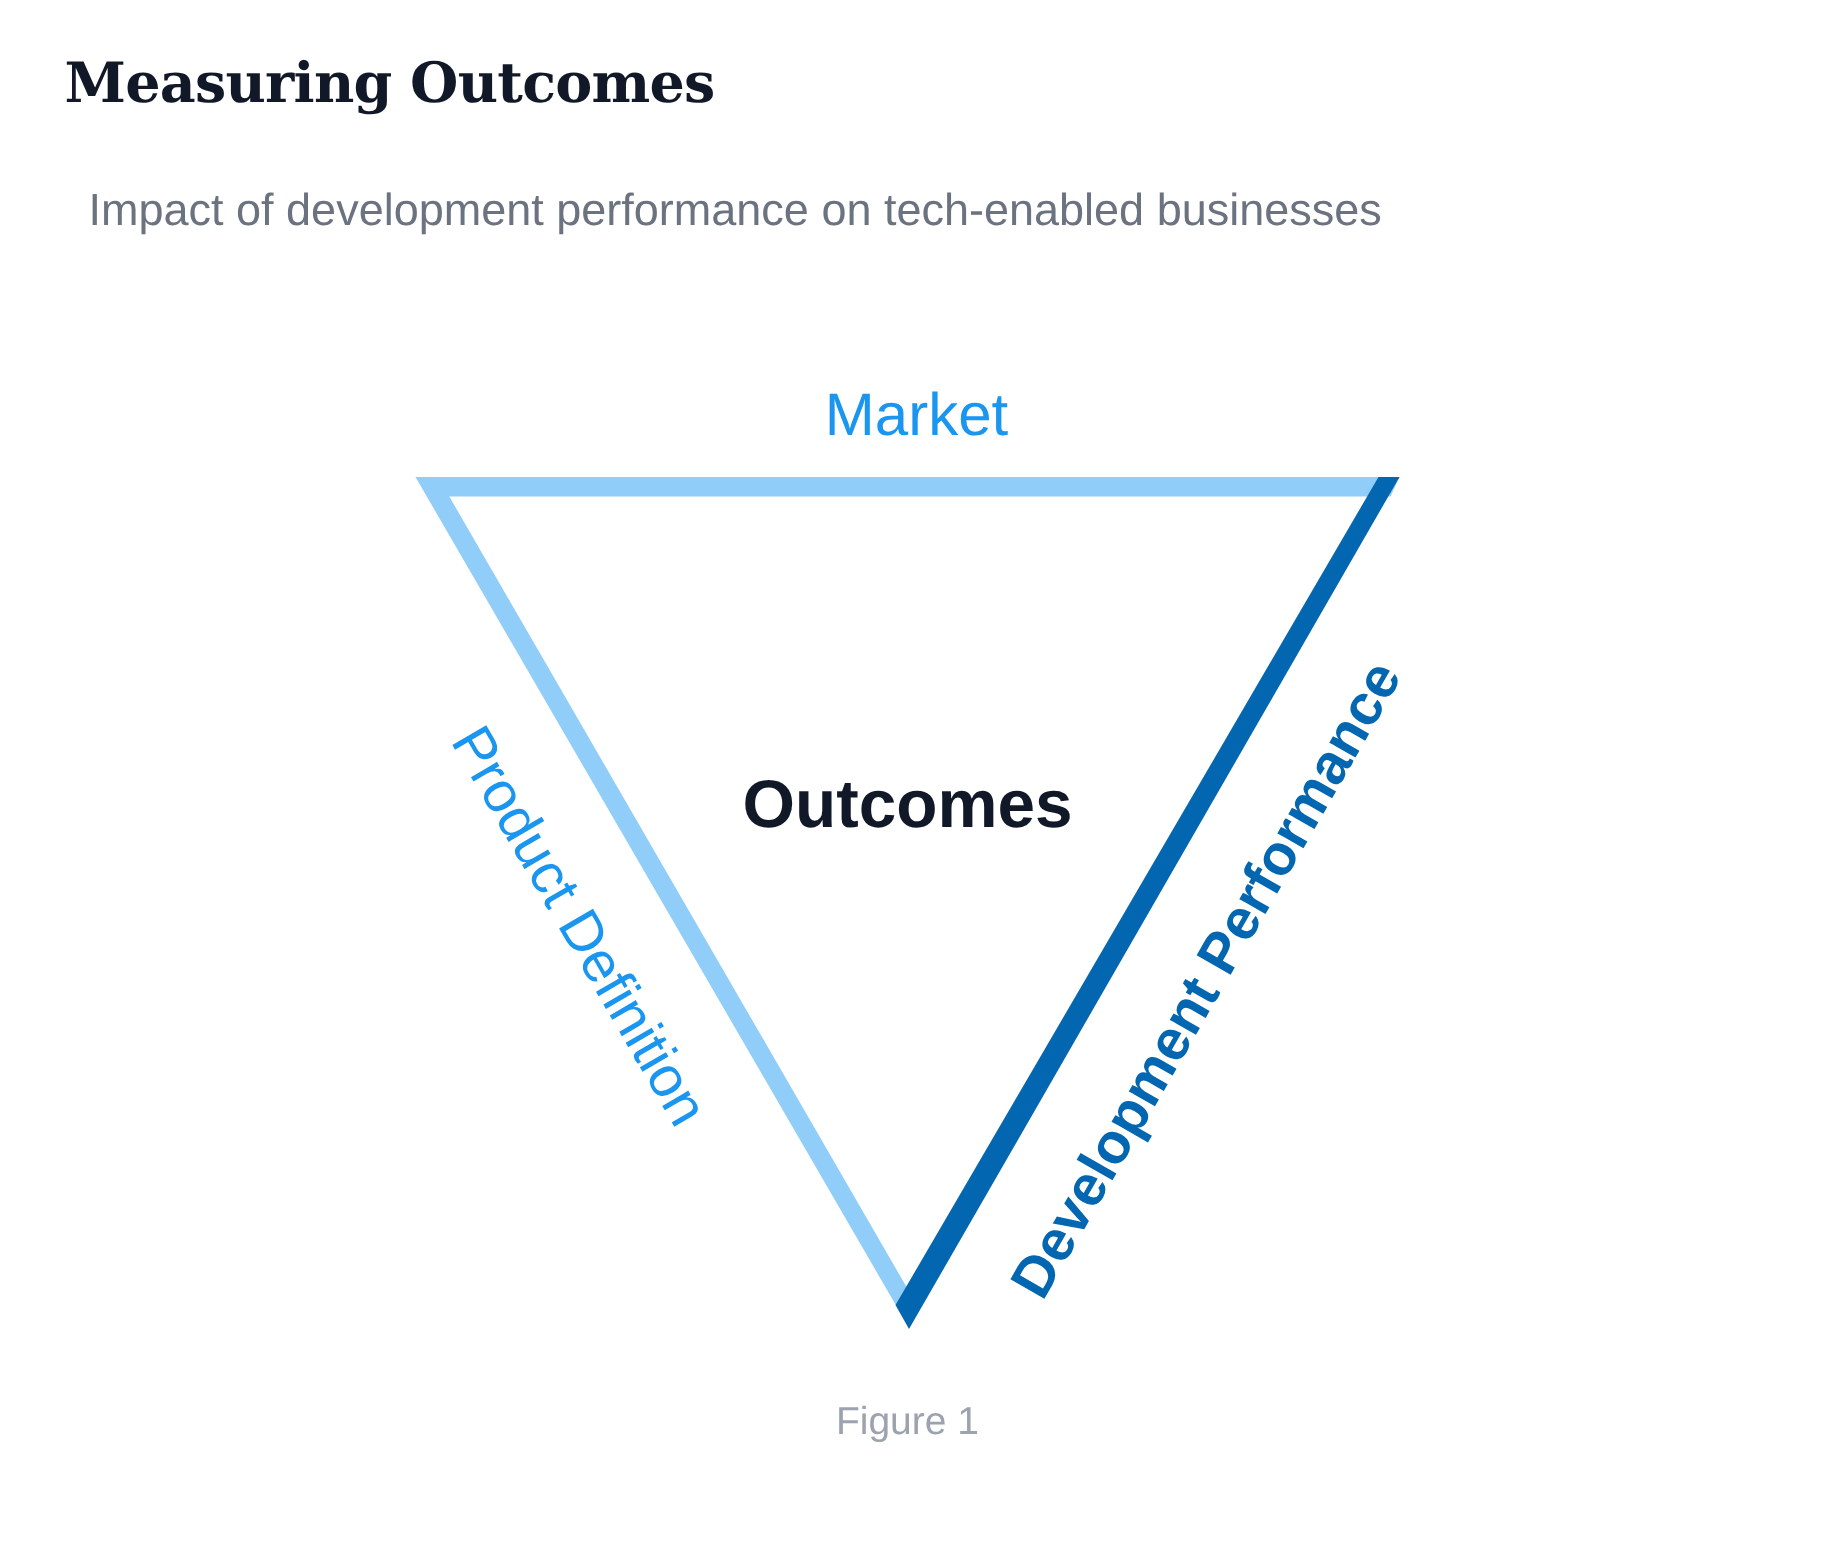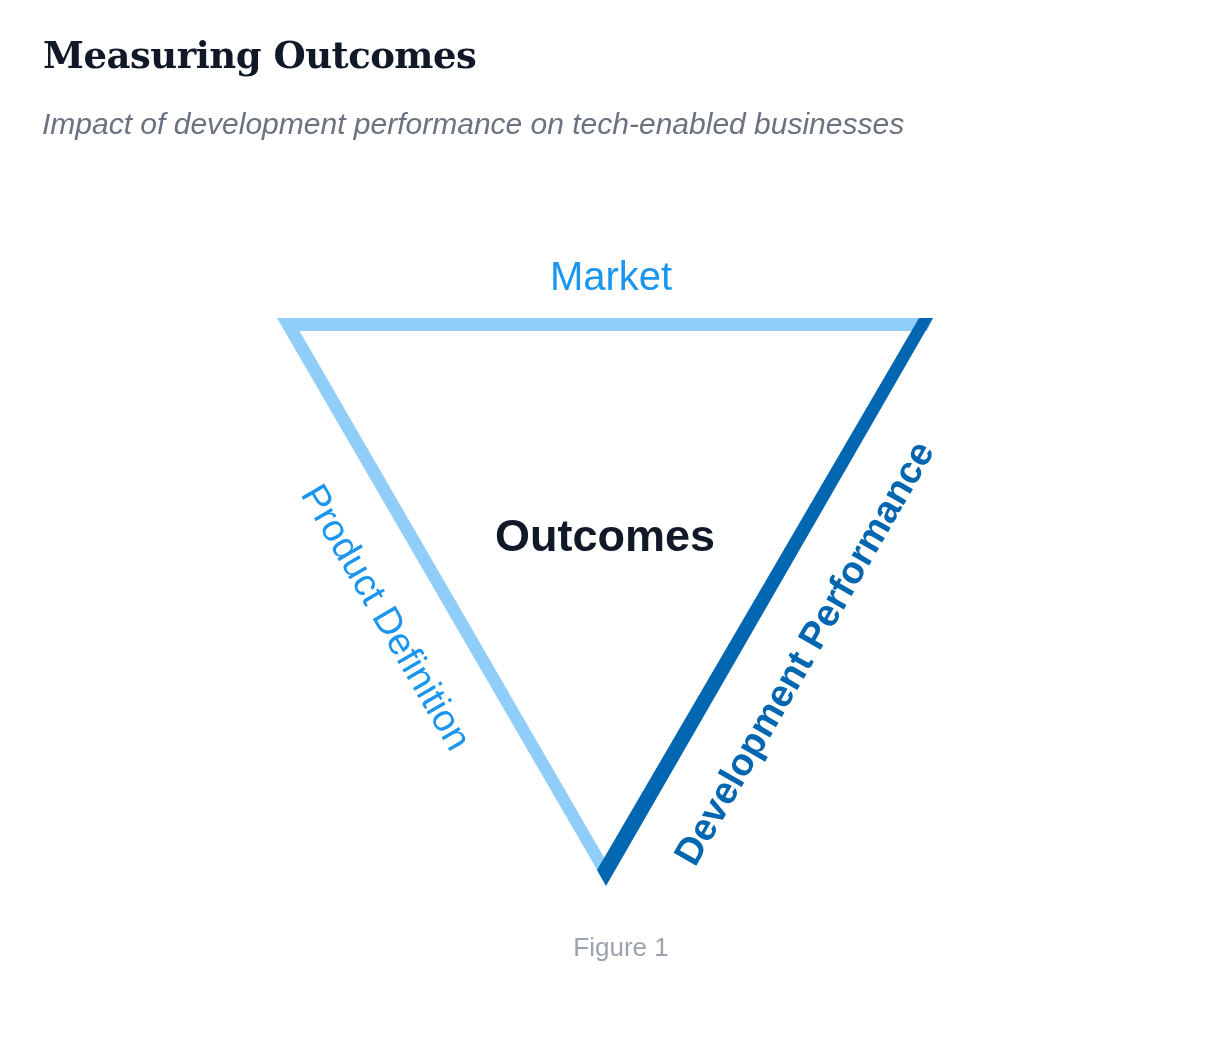--- a/index.html
+++ b/index.html
@@ -23,40 +23,39 @@
     font-weight: bold;
     font-size: 37px;
     letter-spacing: -0.5px;
     color: #111827;
     line-height: 1.2;
   }
   .subtitle {
     position: absolute;
     left: 42px;
     top: 106px;
-    margin: 0;
+    margin: 17px;
     font-family: "Liberation Sans", sans-serif;
     font-size: 30px;
     color: #6b7280;
     line-height: 1.2;
-    font-style: italic;
   }
   .diagram {
     position: absolute;
     left: 0;
     top: 0;
     width: 1230px;
     height: 1044px;
   }
   .diagram text {
     font-family: "Liberation Sans", sans-serif;
   }
   .caption {
     position: absolute;
-    left: 16px;
+    left: 0;
     width: 1210px;
     top: 932px;
     text-align: center;
     font-family: "Liberation Sans", sans-serif;
     font-size: 26px;
     color: #9ca3af;
   }
 </style>
 </head>
 <body>

